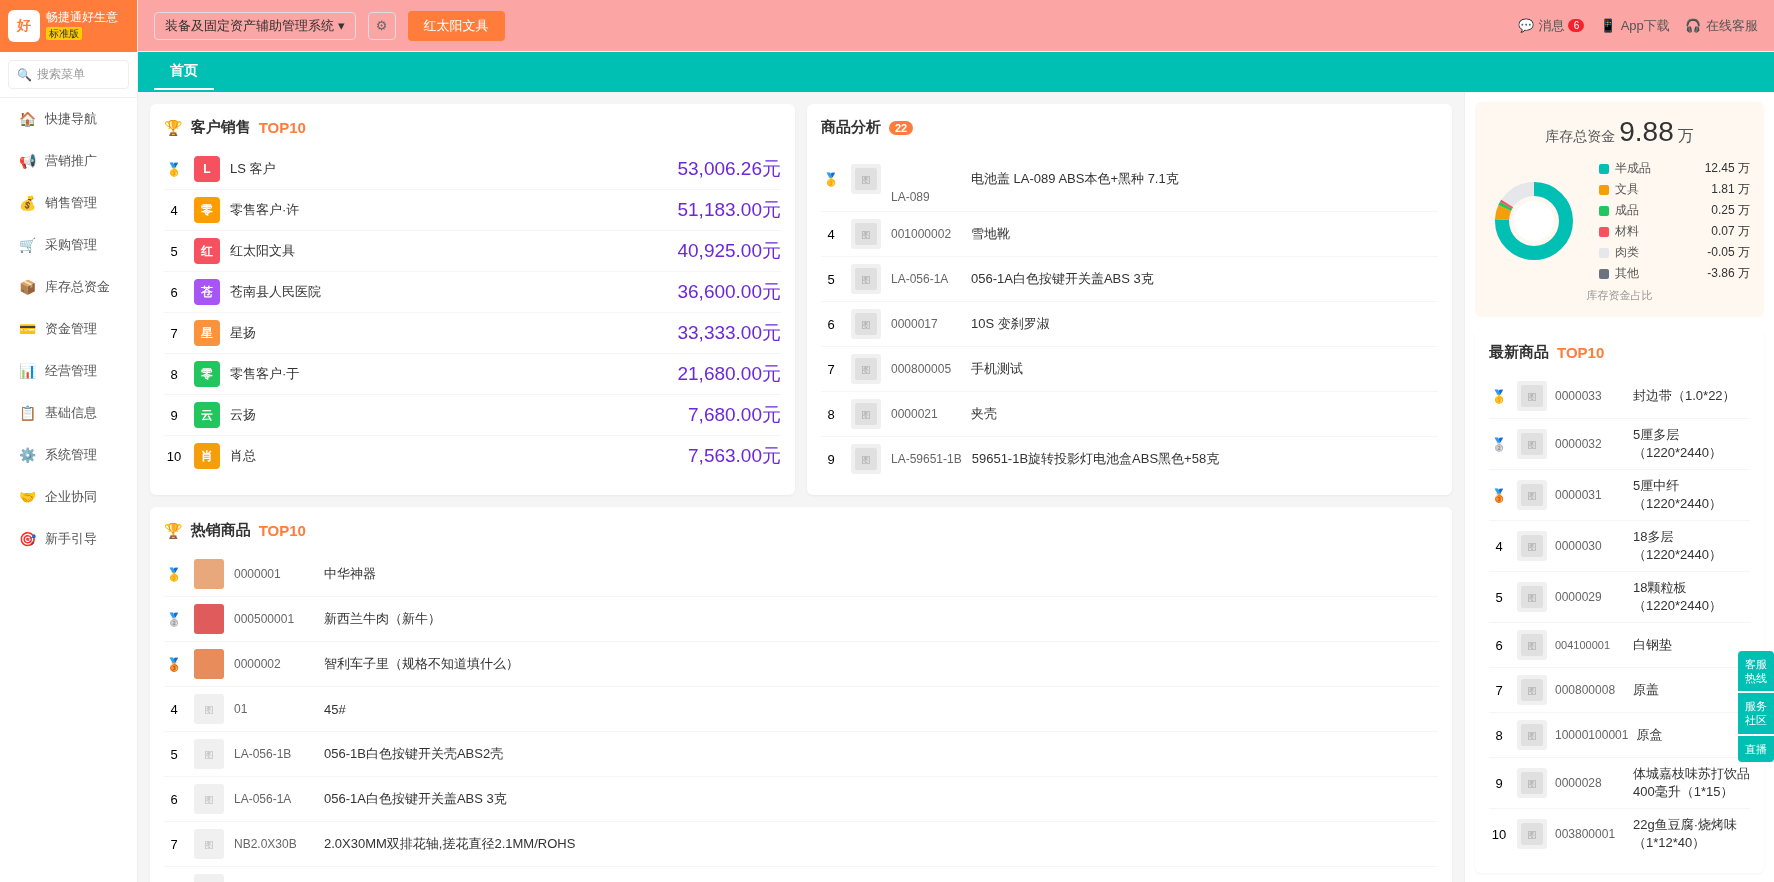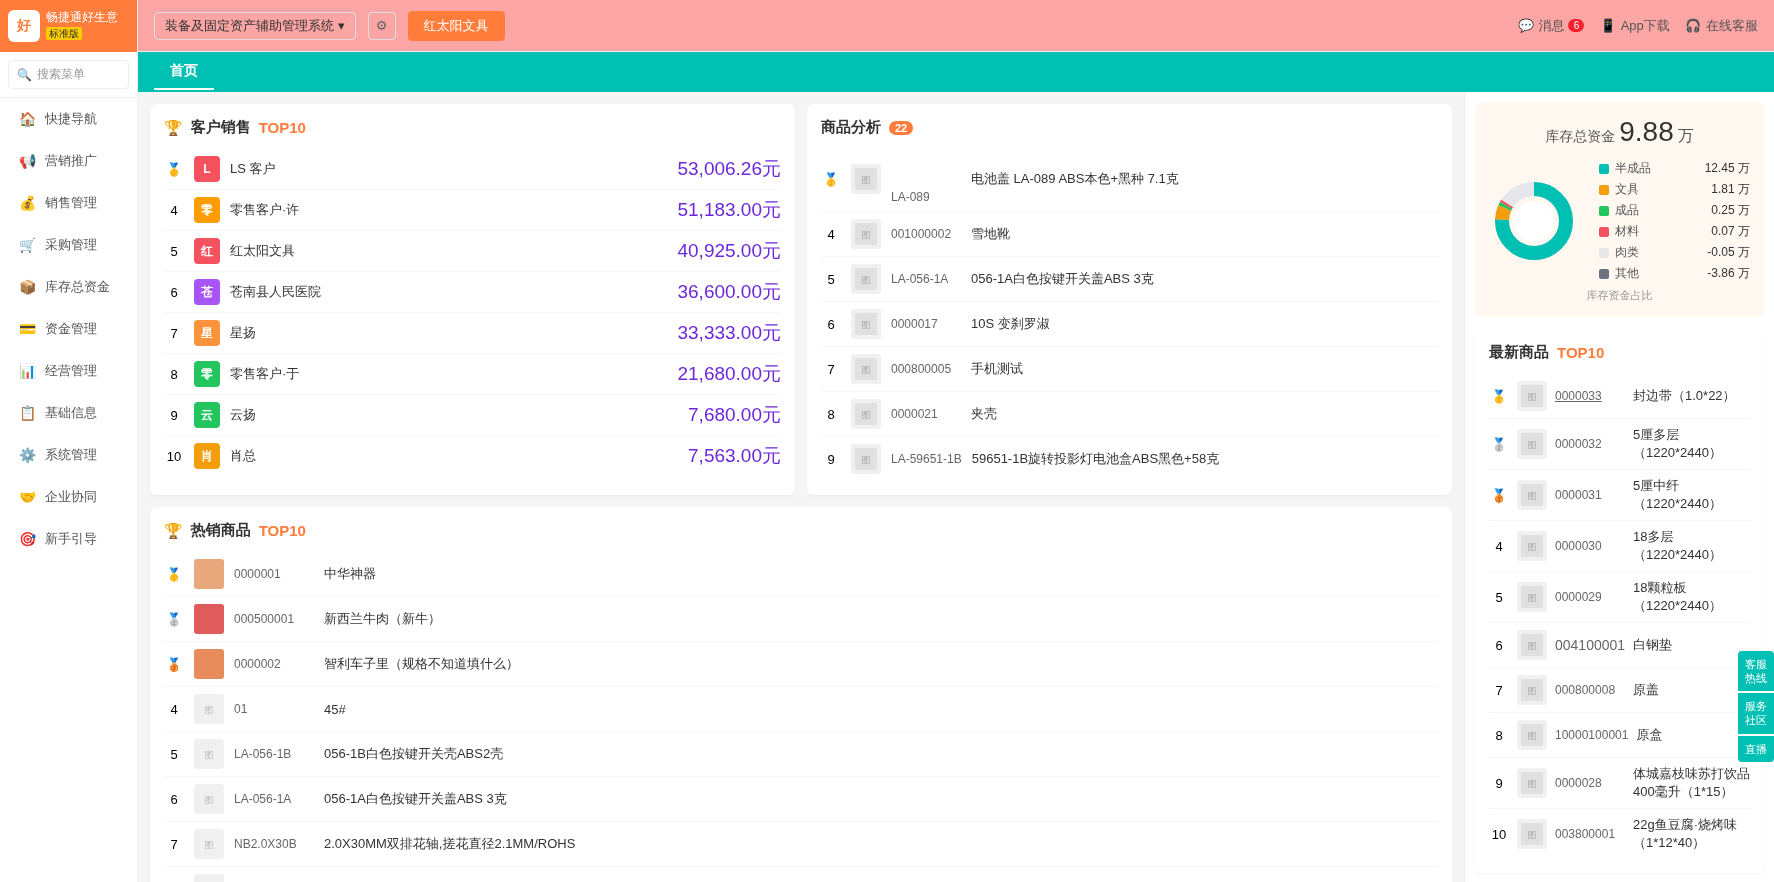--- a/index.html
+++ b/index.html
@@ -754,21 +754,21 @@
         </div>
         <div id="latest-products-list">
             <div class="latest-product-item">
     <span class="rank-medal">🥇</span>
     <div class="product-thumb">
       <svg width="22" height="22" viewBox="0 0 22 22">
                   <rect width="22" height="22" fill="#e0e0e0" rx="2"></rect>
                   <text x="11" y="15" text-anchor="middle" font-size="9" fill="#aaa">图</text>
                 </svg>
     </div>
-    <span style="color:#666;font-size:12px;min-width:70px;text-decoration:underline;">0000033</span>
+    <span style="color:#666;font-size:12px;min-width:70px;">0000033</span>
     <span class="product-name">封边带（1.0*22）</span>
   </div>
             <div class="latest-product-item">
     <span class="rank-medal">🥈</span>
     <div class="product-thumb">
       <svg width="22" height="22" viewBox="0 0 22 22">
                   <rect width="22" height="22" fill="#e0e0e0" rx="2"></rect>
                   <text x="11" y="15" text-anchor="middle" font-size="9" fill="#aaa">图</text>
                 </svg>
     </div>
@@ -809,21 +809,21 @@
     <span class="product-name">18颗粒板（1220*2440）</span>
   </div>
             <div class="latest-product-item">
     <span class="rank-medal">6</span>
     <div class="product-thumb">
       <svg width="22" height="22" viewBox="0 0 22 22">
                   <rect width="22" height="22" fill="#e0e0e0" rx="2"></rect>
                   <text x="11" y="15" text-anchor="middle" font-size="9" fill="#aaa">图</text>
                 </svg>
     </div>
-    <span style="color:#666;font-size:14px;min-width:70px;">004100001</span>
+    <span style="color:#666;font-size:11px;min-width:70px;">004100001</span>
     <span class="product-name">白钢垫</span>
   </div>
             <div class="latest-product-item">
     <span class="rank-medal">7</span>
     <div class="product-thumb">
       <svg width="22" height="22" viewBox="0 0 22 22">
                   <rect width="22" height="22" fill="#e0e0e0" rx="2"></rect>
                   <text x="11" y="15" text-anchor="middle" font-size="9" fill="#aaa">图</text>
                 </svg>
     </div>

